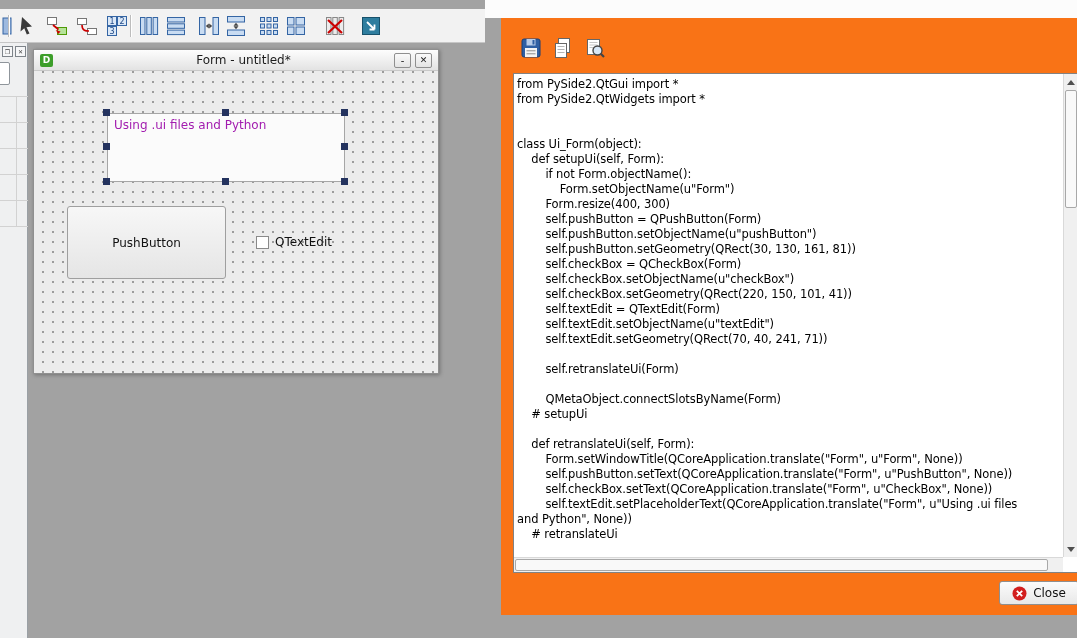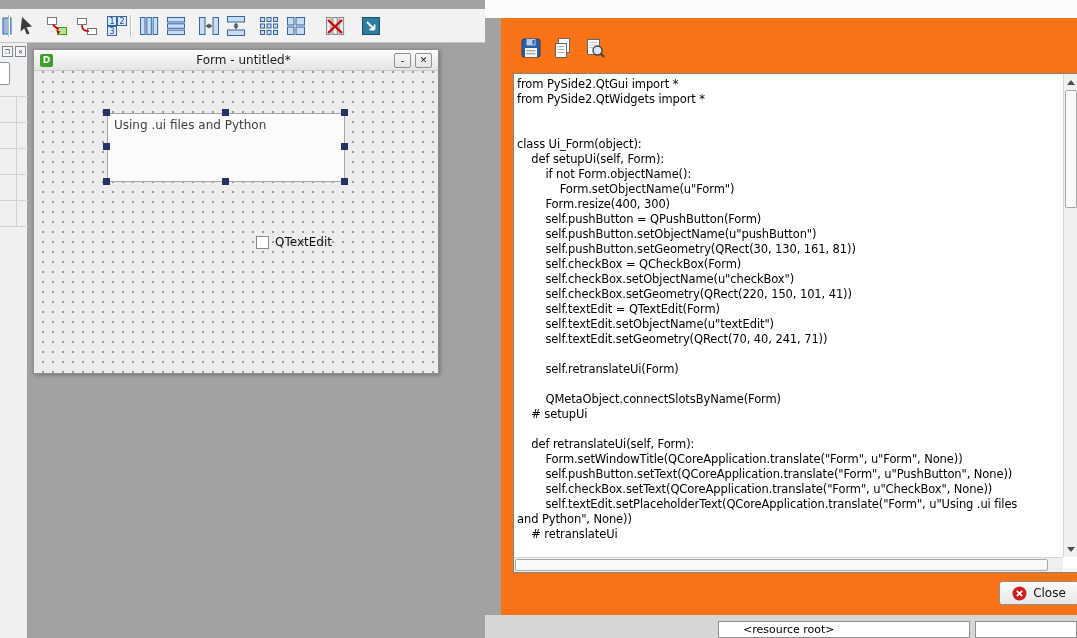--- a/index.html
+++ b/index.html
@@ -26,21 +26,21 @@
   .form-window{position:absolute;left:5px;top:6px;width:406px;height:325px;background:#ececec;border:1px solid #8f8f8f;box-shadow:1px 1px 4px rgba(0,0,0,.3)}
   .fw-titlebar{position:relative;height:21px;background:linear-gradient(#fdfdfd,#e3e3e3);border-bottom:1px solid #c9c9c9}
   .fw-icon{position:absolute;left:6px;top:4px;width:13px;height:13px;background:#3d9e2a;border-radius:2px;color:#fff;font-size:9px;font-weight:bold;text-align:center;line-height:13px}
   .fw-title{position:absolute;left:15px;right:0;top:3px;text-align:center;font-size:12px;color:#1c1c1c}
   .fw-btn{position:absolute;top:3px;width:17px;height:15px;border:1px solid #8f8f8f;border-radius:2px;background:linear-gradient(#fafafa,#e4e4e4);text-align:center;font-size:10px;line-height:13px;color:#222}
   .fw-min{right:27px}
   .fw-close{right:6px;font-weight:bold;font-size:9px}
   .fw-canvas{position:absolute;left:0;right:0;top:21px;bottom:0;background:#ececec;
     background-image:radial-gradient(circle,#9c9c9c 1px,rgba(0,0,0,0) 1.2px);background-size:10px 10px;background-position:4px 6px}
 
-  .w-textedit{position:absolute;left:73px;top:42px;width:238px;height:69px;background:#fbfbfb;border:1px solid #a6a6a6;padding:4px 6px;color:#404040}
+  .w-textedit{position:absolute;left:73px;top:42px;width:238px;height:69px;background:#fbfbfb;border:1px solid #a6a6a6;padding:4px 6px;color:#a21caf}
   .handle{position:absolute;width:7px;height:7px;background:#24335f}
   .w-pushbutton{position:absolute;left:33px;top:135px;width:159px;height:73px;background:linear-gradient(#f7f7f7,#e5e5e5);border:1px solid #9f9f9f;border-radius:3px;display:flex;align-items:center;justify-content:center;color:#111}
   .w-checkbox{position:absolute;left:222px;top:164px;display:flex;align-items:center;gap:6px}
   .cb-box{width:13px;height:13px;background:#fff;border:1px solid #8a8a8a}
 
   
   .top-right-strip{position:absolute;left:485px;top:0;width:592px;height:18px;background:#fcfcfc}
   .code-dialog{position:absolute;left:501px;top:18px;width:581px;height:597px;background:#f97316;z-index:4}
   .cd-tbtn{position:absolute;top:18px;width:24px;height:24px;display:flex;align-items:center;justify-content:center}
   .code-area{position:absolute;left:12px;top:55px;width:566px;height:500px;background:#fff;border:1px solid #828282}
@@ -207,20 +207,21 @@
           <span>Using .ui files and Python</span>
         </div>
         <div class="handle" style="left:69px;top:38px"></div>
         <div class="handle" style="left:188px;top:38px"></div>
         <div class="handle" style="left:307px;top:38px"></div>
         <div class="handle" style="left:69px;top:72px"></div>
         <div class="handle" style="left:307px;top:72px"></div>
         <div class="handle" style="left:69px;top:107px"></div>
         <div class="handle" style="left:188px;top:107px"></div>
         <div class="handle" style="left:307px;top:107px"></div>
+        <div class="w-pushbutton">PushButton</div>
         <div class="w-checkbox">
           <span class="cb-box"></span>
           <span>QTextEdit</span>
         </div>
       </div>
     </div>
   </div>
 
   <div class="code-dialog">
     <div class="cd-tbtn" style="left:18px">
@@ -297,25 +298,19 @@
 
     <button class="close-btn">
       <svg width="15" height="15" viewBox="0 0 15 15">
           <circle cx="7.5" cy="7.5" r="7" fill="#d21e1e"></circle>
           <path d="M4.8 4.8 L10.2 10.2 M10.2 4.8 L4.8 10.2" stroke="#fff" stroke-width="1.8"></path>
         </svg>
       <span>Close</span>
     </button>
   </div>
 
-  <div class="bottom-strip">
-    <div class="res-box res1">
-      <span>&lt;resource root&gt;</span>
-    </div>
-    <div class="res-box res2"></div>
-  </div>
 
   <div class="right-sliver">
     <div class="sliver-blue" style="top:70px;height:59px"></div>
     <div class="sliver-blue" style="top:187px;height:28px"></div>
   </div>
 
 </div>
 
 </body></html>

